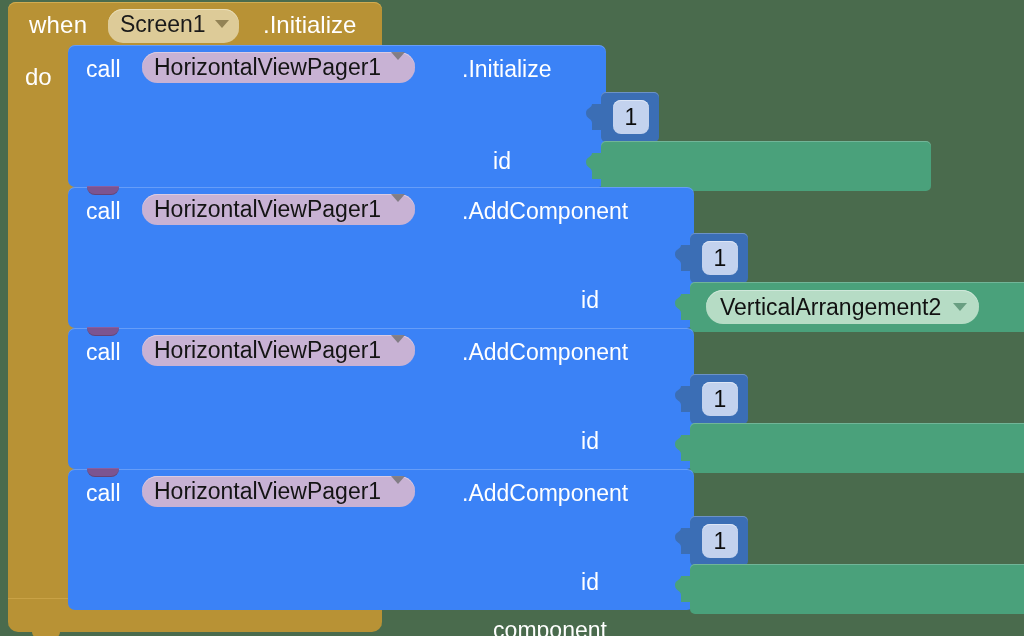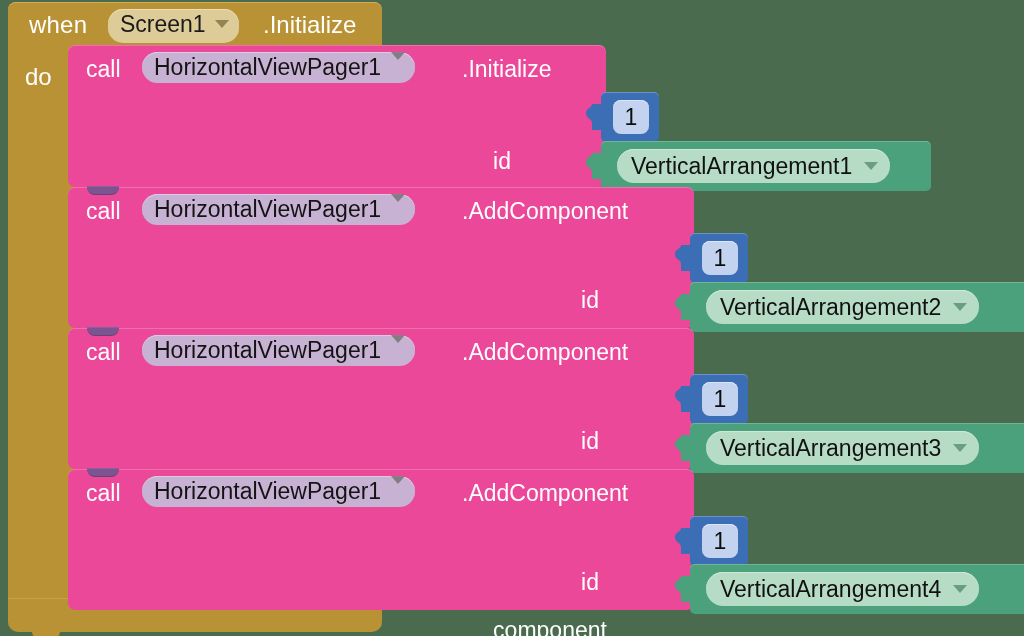--- a/index.html
+++ b/index.html
@@ -53,21 +53,21 @@
     font-size:24px;color:#ffffff;
   }
   .lbl-do{
     position:absolute;left:17px;top:61px;
     font-size:24px;color:#ffffff;
   }
 
   
   .call-block{
     position:absolute;
-    background:#ec4899;
+    background:#3b82f6;
     border-radius:7px;
     box-shadow:inset 0 1px 0 rgba(255,255,255,.22);
   }
   .call-block::before{ 
     content:"";position:absolute;left:18px;top:-1px;
     width:30px;height:9px;
     background:#4c6b4d00;
     border-radius:0 0 8px 8px;
   }
   .notch-top{
@@ -196,24 +196,20 @@
     </div>
     <div class="num-field">1</div>
   </div>
 
   <div class="comp-block" style="left:601px;top:141px;width:330px;">
     <div class="plug">
       <svg width="17" height="26" viewBox="0 0 17 26">
         <path d="M17 0 H6 C6 4 0 4 0 9 C0 15 6 14 6 19 V26 H17 Z" fill="#4aa17b"></path>
       </svg>
     </div>
-    <div class="comp-field">
-      <span class="txt">VerticalArrangement1</span>
-      <span class="tri on-green"></span>
-    </div>
   </div>
 
   <div class="call-block" style="left:68px;top:187px;width:626px;height:141px;">
     <div class="notch-top"></div>
     <div class="notch-bottom"></div>
     <span class="lbl-call">call</span>
     <div class="fld-comp">
       <span class="txt">HorizontalViewPager1</span>
       <span class="tri"></span>
     </div>
@@ -264,24 +260,20 @@
     </div>
     <div class="num-field">1</div>
   </div>
 
   <div class="comp-block" style="left:690px;top:423px;width:340px;">
     <div class="plug">
       <svg width="17" height="26" viewBox="0 0 17 26">
         <path d="M17 0 H6 C6 4 0 4 0 9 C0 15 6 14 6 19 V26 H17 Z" fill="#4aa17b"></path>
       </svg>
     </div>
-    <div class="comp-field">
-      <span class="txt">VerticalArrangement3</span>
-      <span class="tri on-green"></span>
-    </div>
   </div>
 
   <div class="call-block" style="left:68px;top:469px;width:626px;height:141px;">
     <div class="notch-top"></div>
     <span class="lbl-call">call</span>
     <div class="fld-comp">
       <span class="txt">HorizontalViewPager1</span>
       <span class="tri"></span>
     </div>
     <span class="lbl-method" style="left:394px;">.AddComponent</span>
@@ -297,19 +289,15 @@
     </div>
     <div class="num-field">1</div>
   </div>
 
   <div class="comp-block" style="left:690px;top:564px;width:340px;">
     <div class="plug">
       <svg width="17" height="26" viewBox="0 0 17 26">
         <path d="M17 0 H6 C6 4 0 4 0 9 C0 15 6 14 6 19 V26 H17 Z" fill="#4aa17b"></path>
       </svg>
     </div>
-    <div class="comp-field">
-      <span class="txt">VerticalArrangement4</span>
-      <span class="tri on-green"></span>
-    </div>
   </div>
 
 </div>
 
 </body></html>

